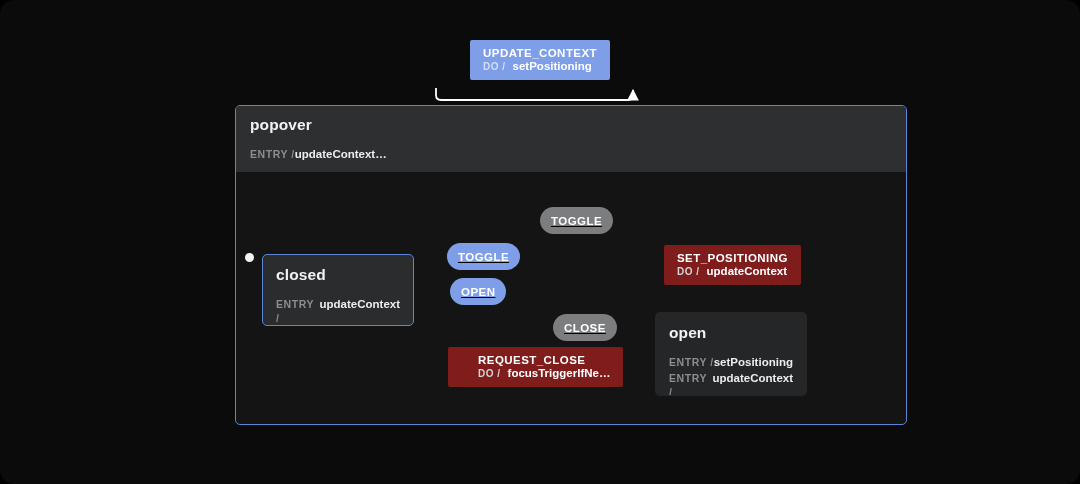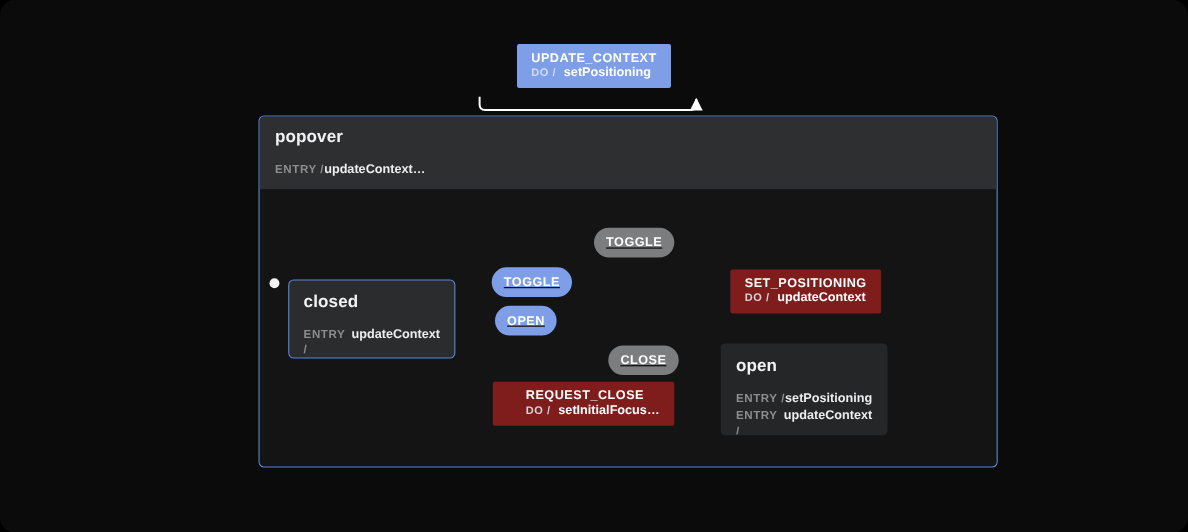--- a/index.html
+++ b/index.html
@@ -298,21 +298,21 @@
   </div>
 
   <div class="pill gray" style="left:553px; top:314px;">
     <span class="pill-label">CLOSE</span>
   </div>
 
   <div class="evbox gray" style="left:448px; top:347px;padding-left:30px;">
     <span class="ev-title">REQUEST_CLOSE</span>
     <div class="ev-row">
       <span class="ev-kw">DO /</span>
-      <span class="ev-val">setInitialFocus…</span>
+      <span class="ev-val">focusTriggerIfNe…</span>
     </div>
   </div>
 
   <div class="evbox gray" style="left:664px; top:245px;">
     <span class="ev-title">SET_POSITIONING</span>
     <div class="ev-row">
       <span class="ev-kw">DO /</span>
       <span class="ev-val">updateContext</span>
     </div>
   </div>

